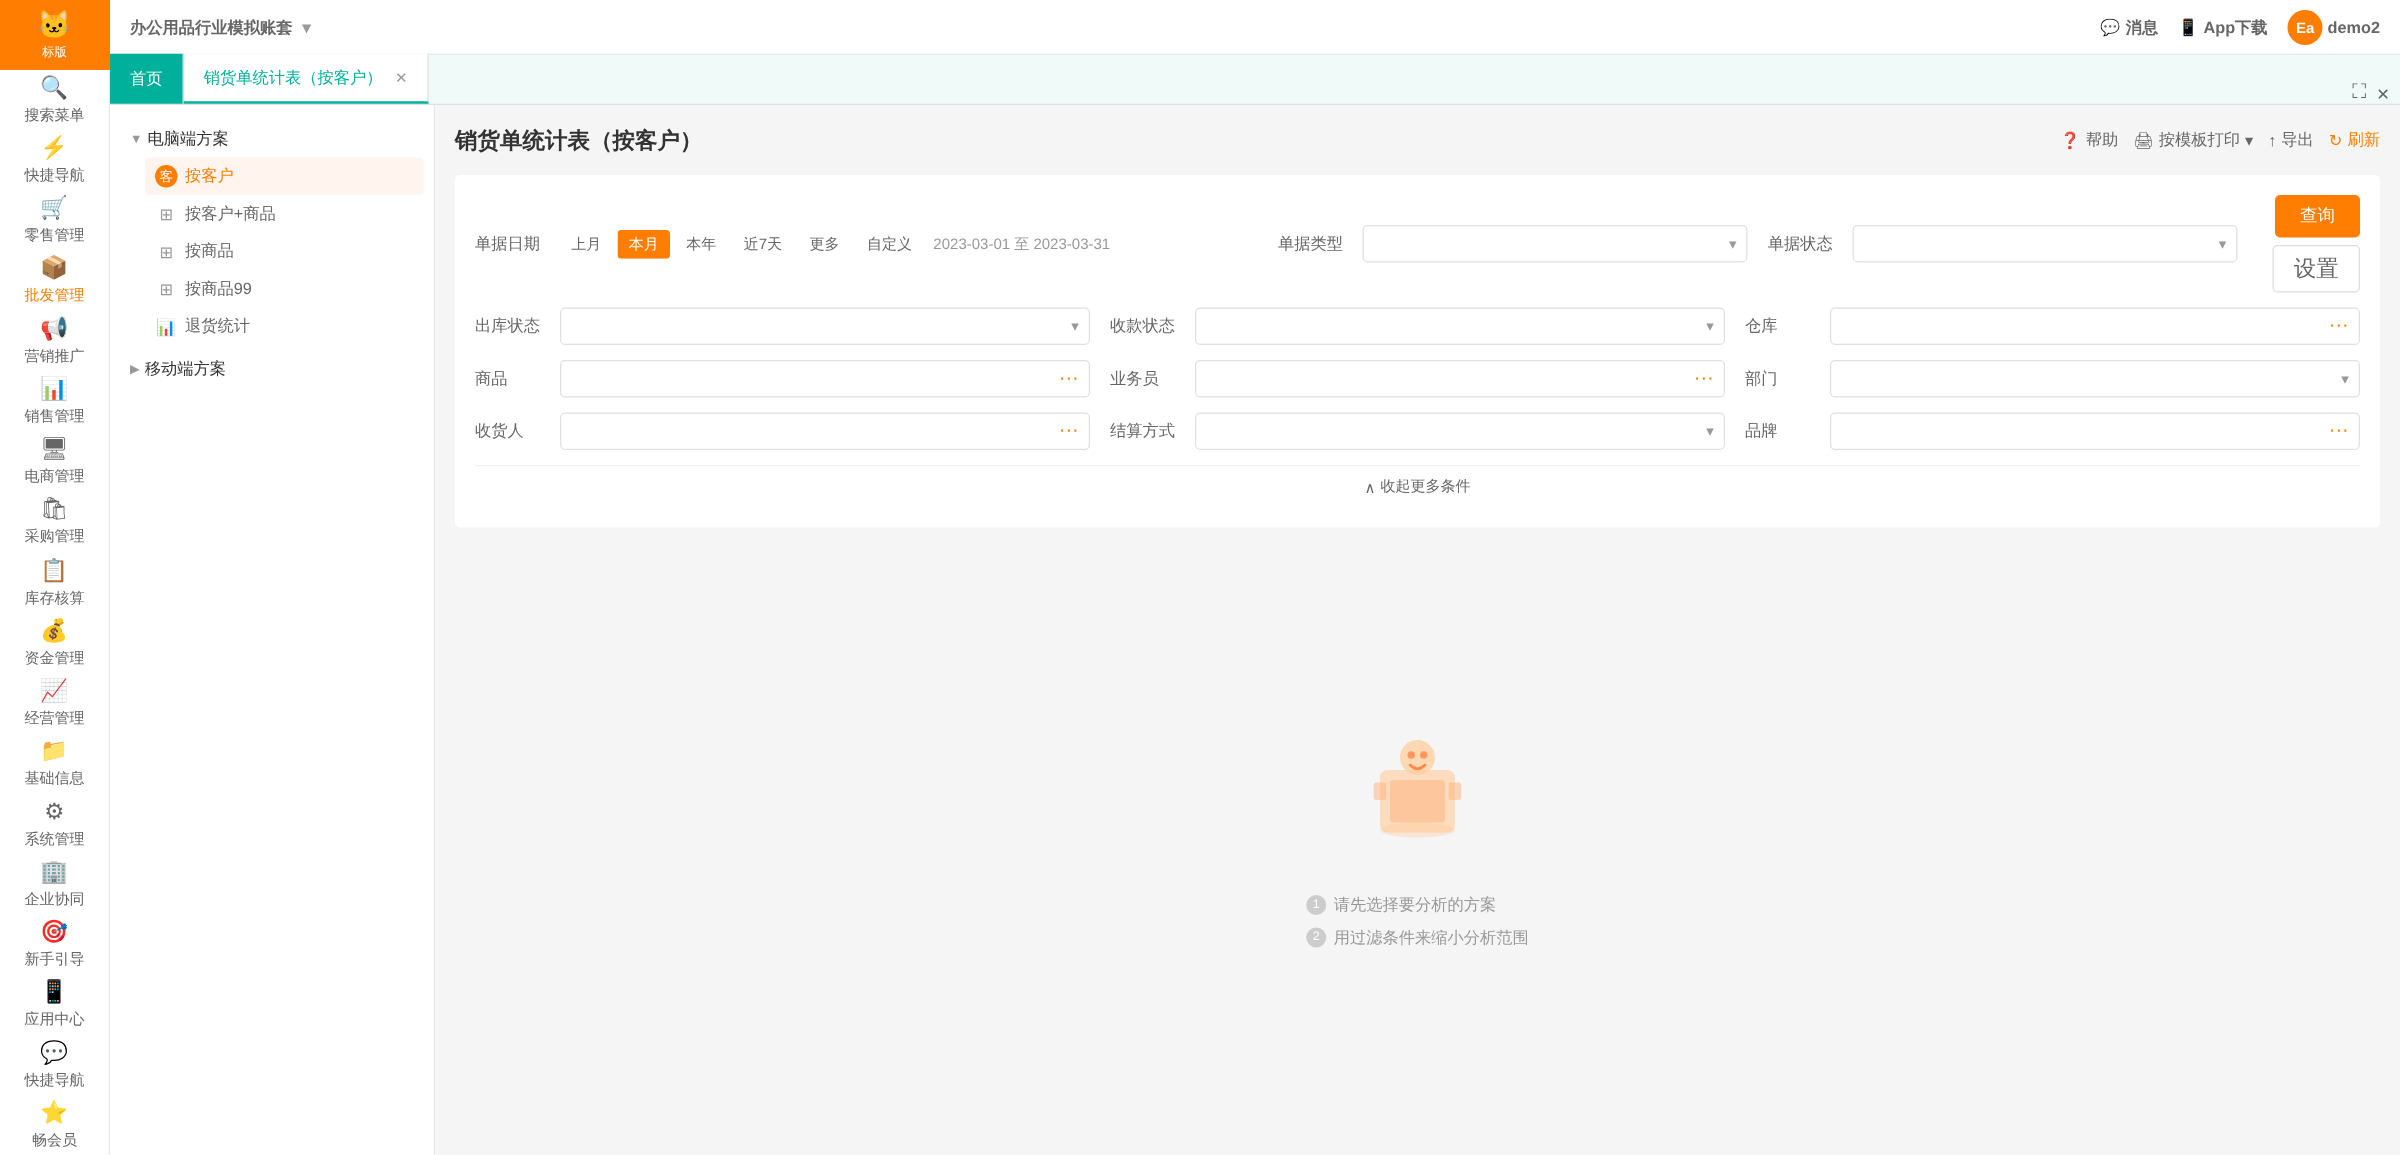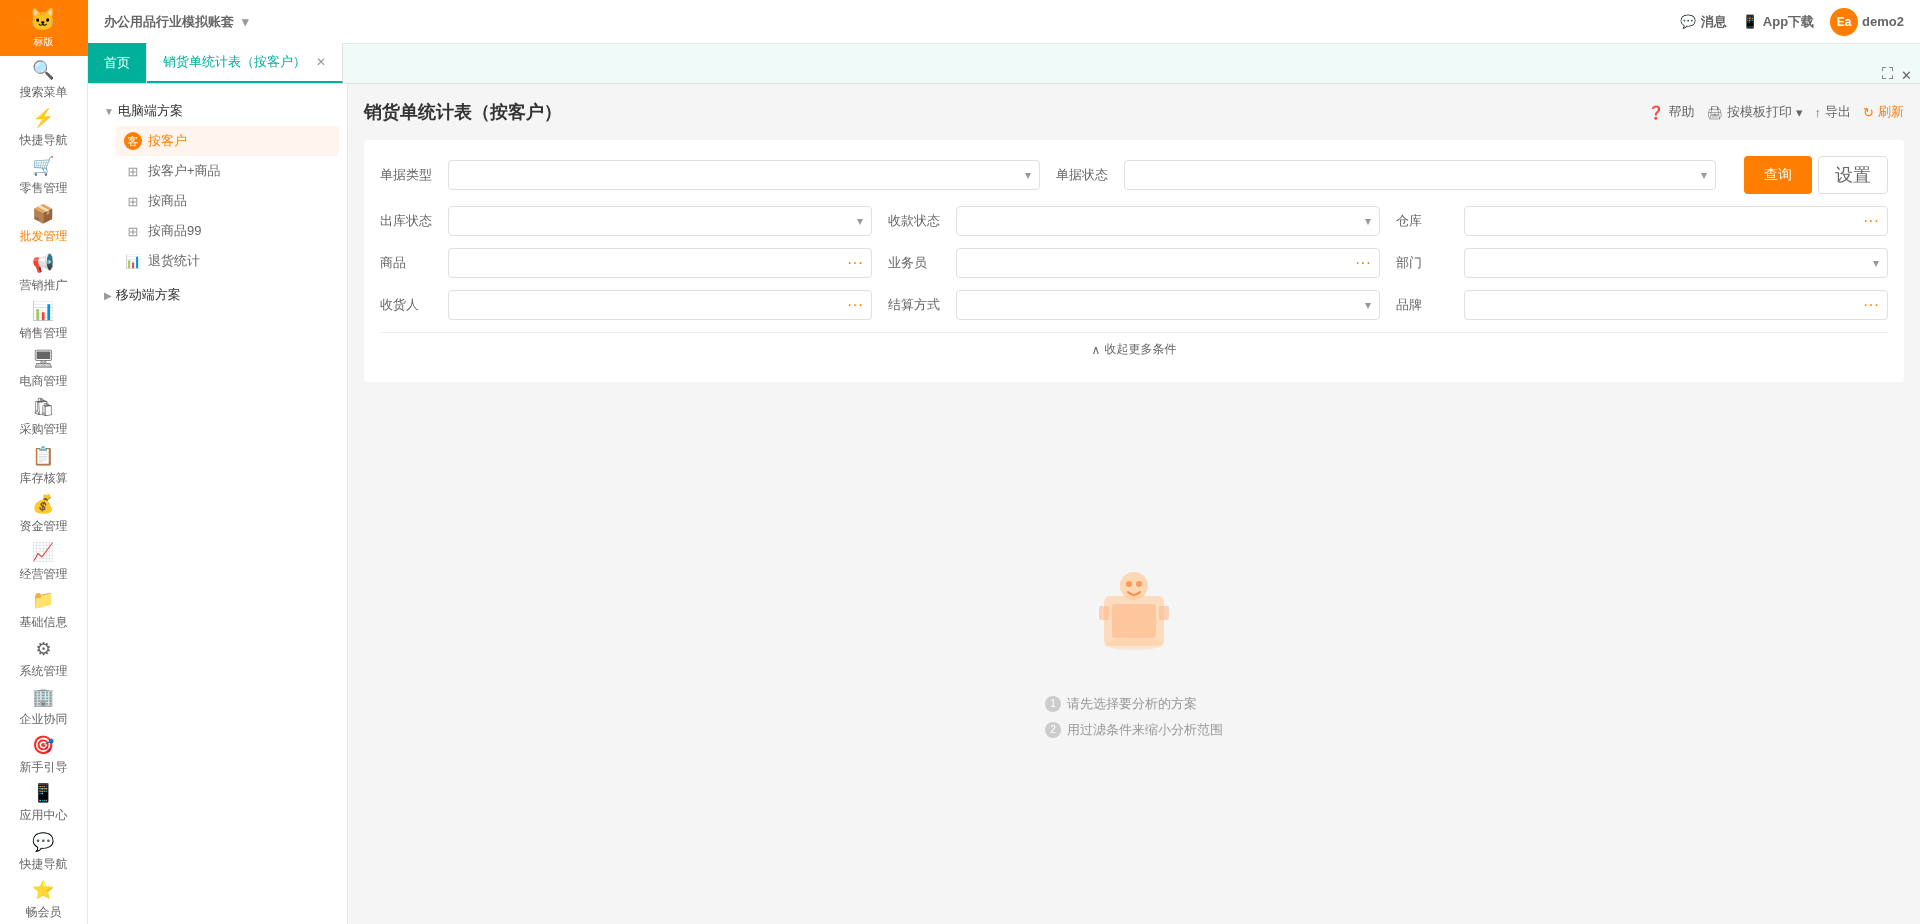--- a/index.html
+++ b/index.html
@@ -274,35 +274,47 @@
           <div class="refresh-btn">
             <span>↻</span>
             <span>刷新</span>
           </div>
         </div>
       </div>
 
       <div class="filter-area">
 
         <div class="filter-row">
+          <div class="filter-item" style="flex:2.5;">
+            <span class="filter-label">单据日期</span>
+            <div class="filter-date-group">
+              <span class="date-btn">上月</span>
+              <span class="date-btn active">本月</span>
+              <span class="date-btn">本年</span>
+              <span class="date-btn">近7天</span>
+              <span class="date-btn">更多</span>
+              <span class="date-btn">自定义</span>
+              <span class="date-range">2023-03-01 至 2023-03-31</span>
+            </div>
+          </div>
           <div class="filter-item" style="flex:1.5;">
             <span class="filter-label">单据类型</span>
             <div class="filter-control">
               <span></span>
               <span class="filter-chevron">▾</span>
             </div>
           </div>
           <div class="filter-item" style="flex:1.5;">
             <span class="filter-label">单据状态</span>
             <div class="filter-control">
               <span></span>
               <span class="filter-chevron">▾</span>
             </div>
           </div>
-          <div style="display:flex; gap:6px; margin-left:12px;">
+          <div style="display:flex; flex-direction:column; gap:6px; margin-left:12px;align-items:flex-end;">
             <button class="btn-query">查询</button>
             <button class="btn-settings">设置</button>
           </div>
         </div>
 
         <div class="filter-row">
           <div class="filter-item">
             <span class="filter-label">出库状态</span>
             <div class="filter-control">
               <span></span>

